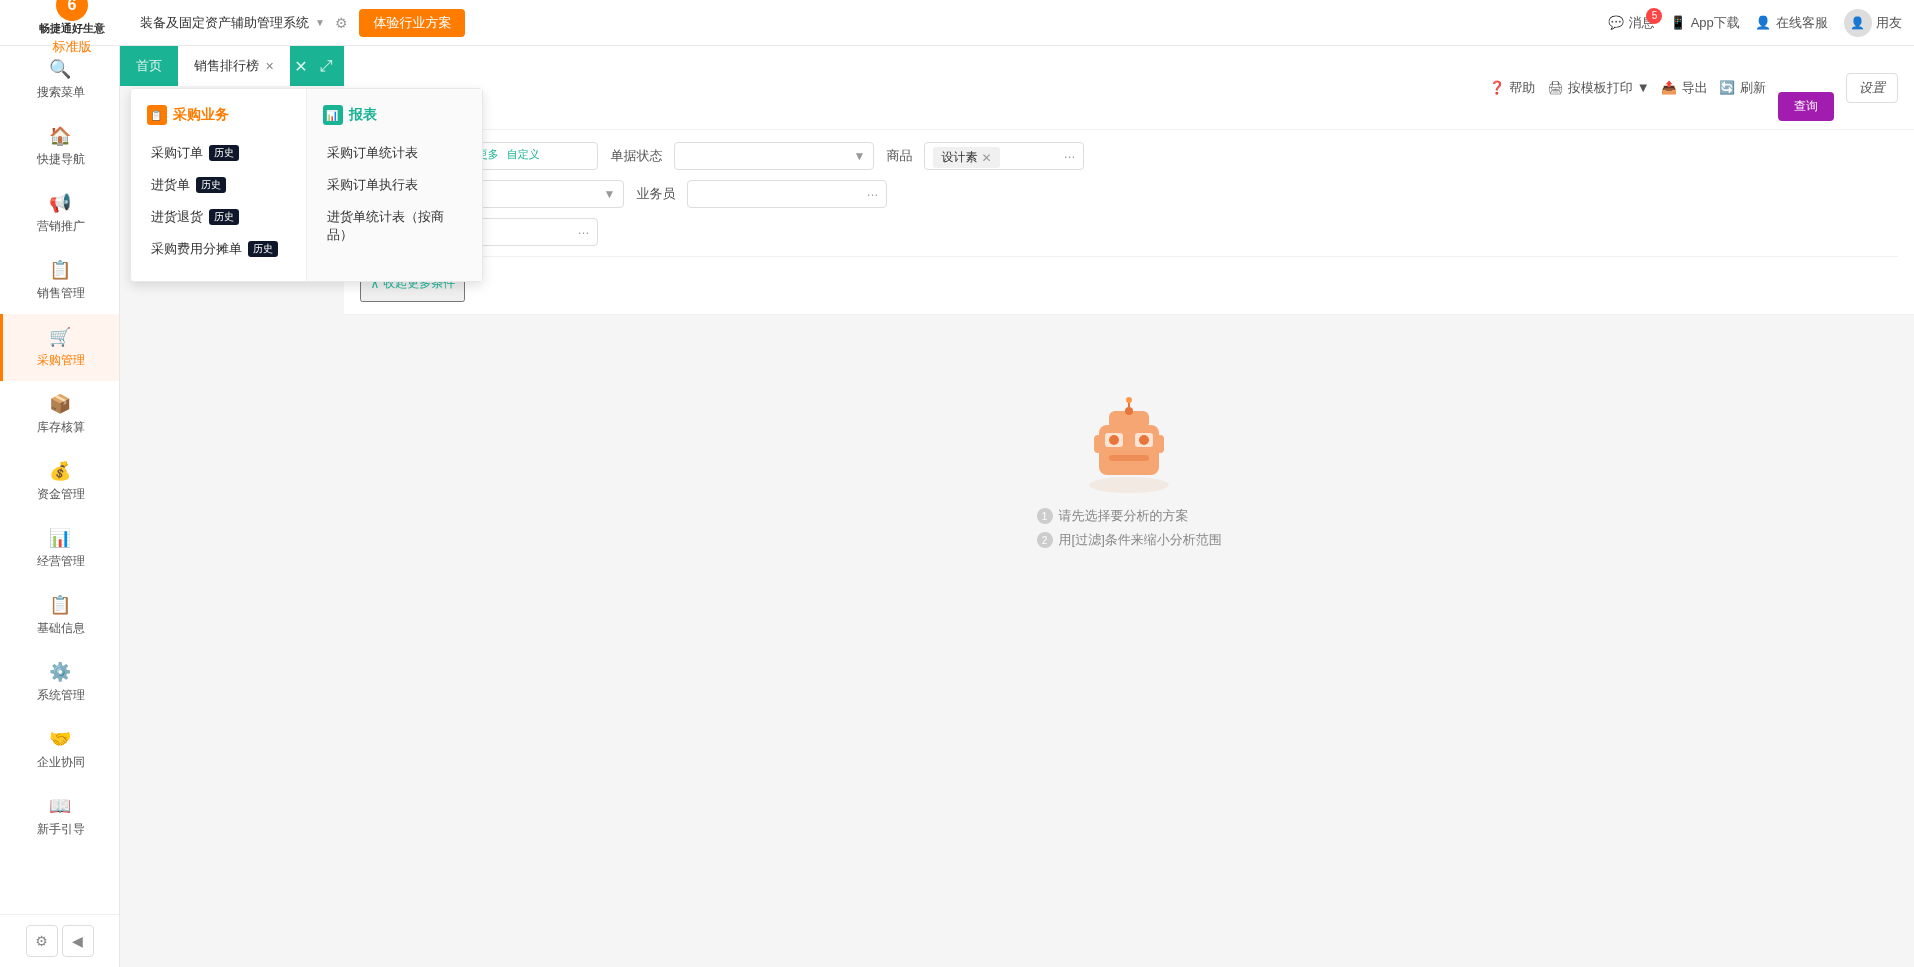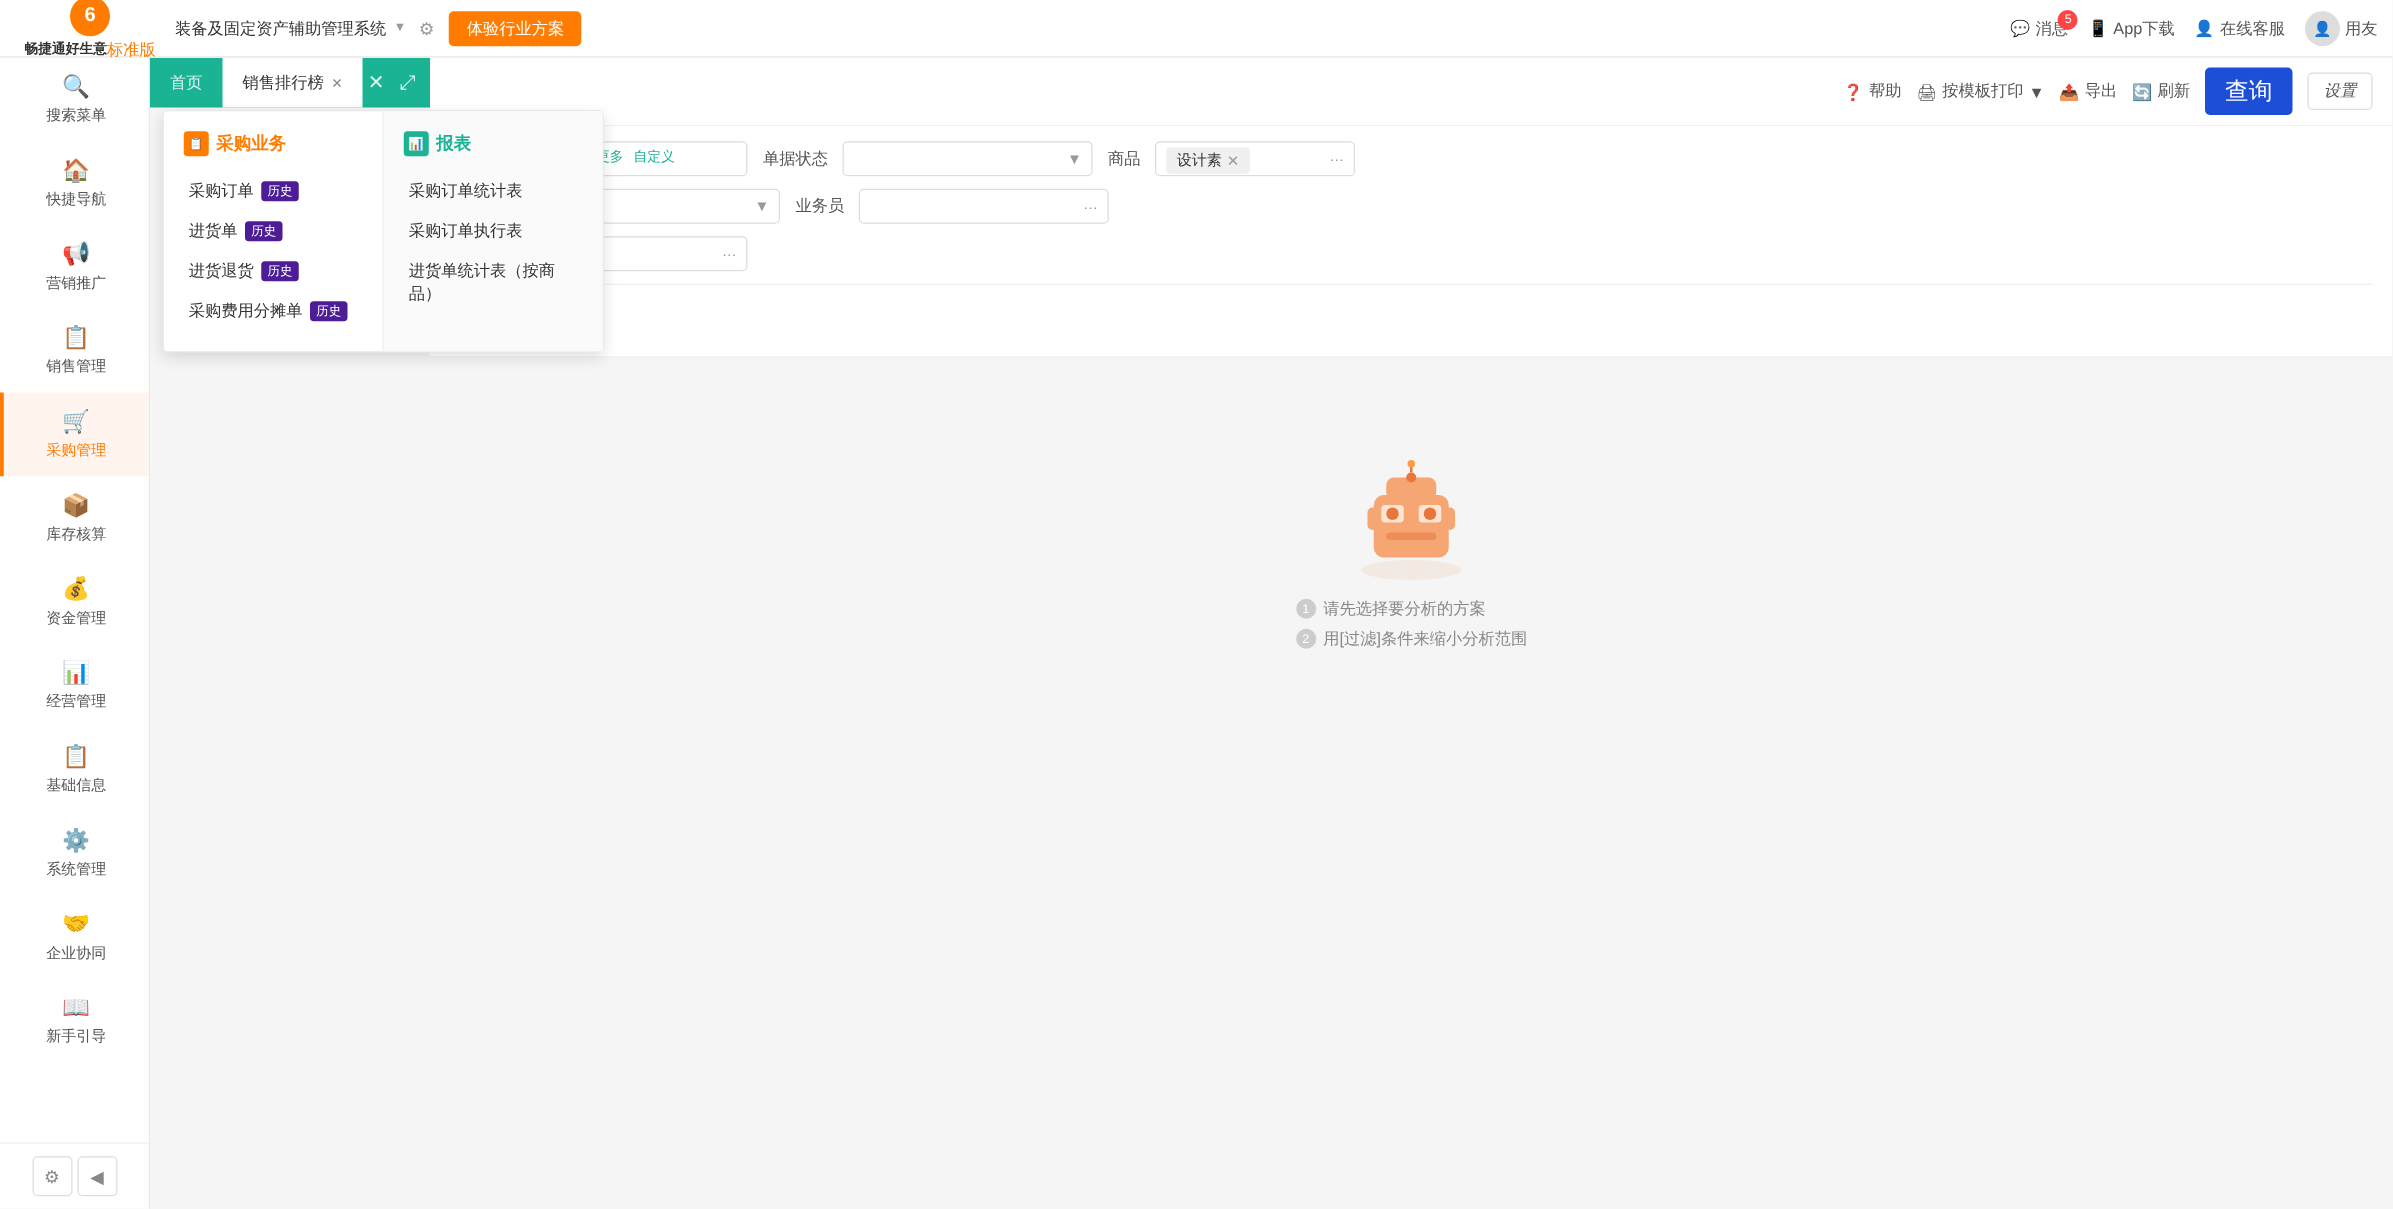--- a/index.html
+++ b/index.html
@@ -196,27 +196,28 @@
       justify-content: flex-end;
       gap: 12px;
       border-bottom: 1px solid #f0f0f0;
     }
     .toolbar-btn {
       display: flex; align-items: center; gap: 4px;
       color: #555; font-size: 13px; cursor: pointer;
       background: none; border: none;
     }
     .toolbar-btn-primary {
-      background: #1d4ed8;
+      background: #a21caf;
       color: #fff;
       border: none;
       border-radius: 4px;
       padding: 6px 16px;
       cursor: pointer;
-      font-size: 19px;
+      font-size: 12px;
+      margin-top: 38px;
     }
     .toolbar-btn-secondary {
       background: #fff;
       color: #555;
       border: 1px solid #ddd;
       border-radius: 4px;
       padding: 5px 12px;
       cursor: pointer;
       font-size: 13px;
       font-style: italic;
@@ -332,36 +333,36 @@
     .dropdown-col-header.report-header { color: #1ab394; }
     .dropdown-col-header.report-header .col-icon { background: #1ab394; }
     .dropdown-item {
       display: flex; align-items: center; gap: 6px;
       padding: 7px 4px;
       cursor: pointer;
       font-size: 13px;
       color: #333;
     }
     .history-badge {
-      background: #4c1d95;
+      background: #0f172a;
       color: #fff;
       border-radius: 3px;
       padding: 1px 5px;
       font-size: 10px;
     }
   </style>
 </head>
 <body>
 
 <div class="top-header">
   <div class="logo-area">
     <div class="logo-icon">
       <span>6</span>
     </div>
-    <div style="display:flex;flex-direction:row;align-items:center;">
+    <div style="display:flex;flex-direction:column;align-items:center;">
       <span class="logo-title">畅捷通好生意</span>
       <span class="logo-subtitle">标准版</span>
     </div>
   </div>
   <div class="header-system-name">
     <span>装备及固定资产辅助管理系统</span>
     <span class="arrow-icon">▼</span>
     <span class="header-gear-icon">⚙</span>
   </div>
   <button class="header-trial-btn">体验行业方案</button>

